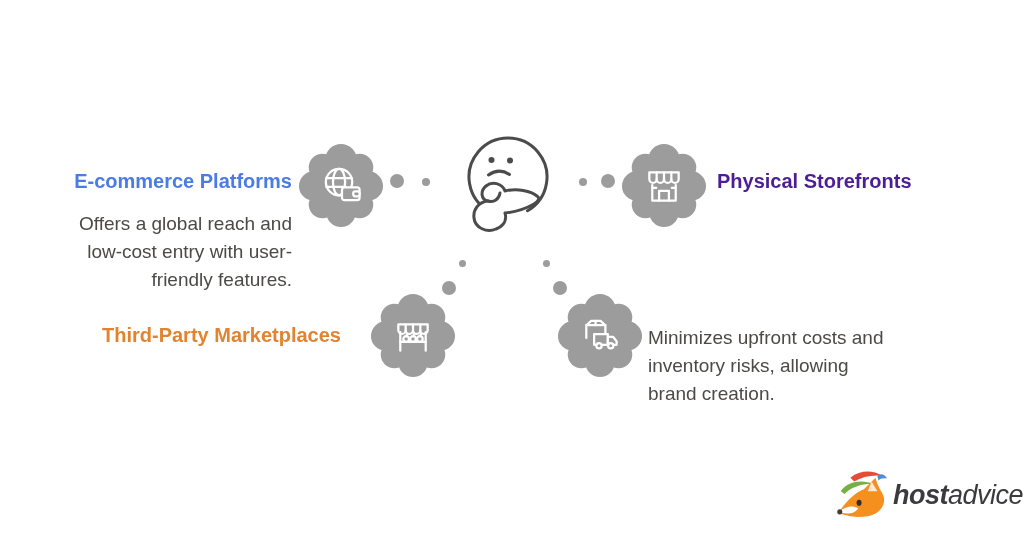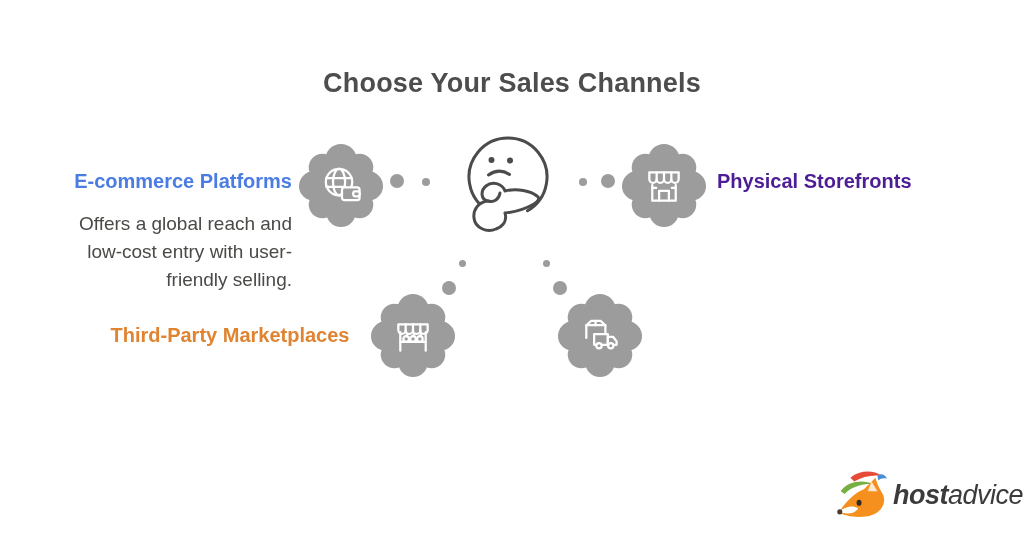--- a/index.html
+++ b/index.html
@@ -9,21 +9,21 @@
   }
   .page-title{
     position:absolute;top:68px;left:0;width:100%;text-align:center;
     font-size:27px;font-weight:700;color:#4d4d4d;letter-spacing:.2px;
   }
   .channel{position:absolute;}
   .channel-title{font-size:20px;font-weight:700;margin:0 0 17px;white-space:nowrap;}
   .channel-desc{font-size:19px;line-height:28px;color:#4b4a47;margin:0;}
   .ch-tl{left:52px;top:170px;width:240px;text-align:right;}
   .ch-tr{left:717px;top:170px;width:250px;text-align:left;}
-  .ch-bl{left:95px;top:324px;width:270px;text-align:center;}
+  .ch-bl{left:102px;top:324px;width:270px;text-align:left;}
   .ch-bl .channel-desc{padding-left:28px;}
   .ch-br{left:648px;top:324px;width:258px;text-align:left;}
   .ch-br .channel-desc{padding-right:14px;}
   .cloud{position:absolute;width:88px;height:88px;}
   .cl-tl{left:297px;top:142px;}
   .cl-tr{left:620px;top:142px;}
   .cl-bl{left:369px;top:292px;}
   .cl-br{left:556px;top:292px;}
   .dot{position:absolute;border-radius:50%;background:#9c9c9c;}
   .dot-lg{width:14px;height:14px;}
@@ -33,36 +33,36 @@
   .logo{position:absolute;left:833px;top:466px;height:58px;display:flex;align-items:center;}
   .logo-text{font-size:27px;font-style:italic;color:#3b3b3d;letter-spacing:-0.5px;margin-left:4px;}
   .logo-text .bold{font-weight:700;}
   .logo-text .reg{font-weight:400;}
 </style>
 </head>
 <body>
 
 <div class="canvas">
 
-  <div class="page-title">Choose Your Sales Channels</div>
 
   <section class="channel ch-tl">
     <h2 class="channel-title" style="color: rgb(74, 124, 227);">E-commerce Platforms</h2>
-    <p class="channel-desc">Offers a global reach and low-cost entry with user-friendly selling.</p>
+    <p class="channel-desc">Offers a global reach and low-cost entry with user-friendly features.</p>
   </section>
 
   <section class="channel ch-tr">
     <h2 class="channel-title" style="color: #4c1d95;">Physical Storefronts</h2>
   </section>
 
   <section class="channel ch-bl">
     <h2 class="channel-title" style="color: rgb(224, 132, 50);">Third-Party Marketplaces</h2>
   </section>
 
   <section class="channel ch-br">
+    <p class="channel-desc">Minimizes upfront costs and inventory risks, allowing brand creation.</p>
   </section>
 
   <div class="cloud cl-tl">
     <svg viewBox="-45 -45 90 90" width="88" height="88">
       <g fill="#9c9c9c">
         <circle cx="0" cy="-27" r="16"></circle>
           <circle cx="19" cy="-19" r="14"></circle>
         <circle cx="28" cy="0" r="15"></circle>
           <circle cx="19" cy="19" r="14"></circle>
         <circle cx="0" cy="27" r="15"></circle>

